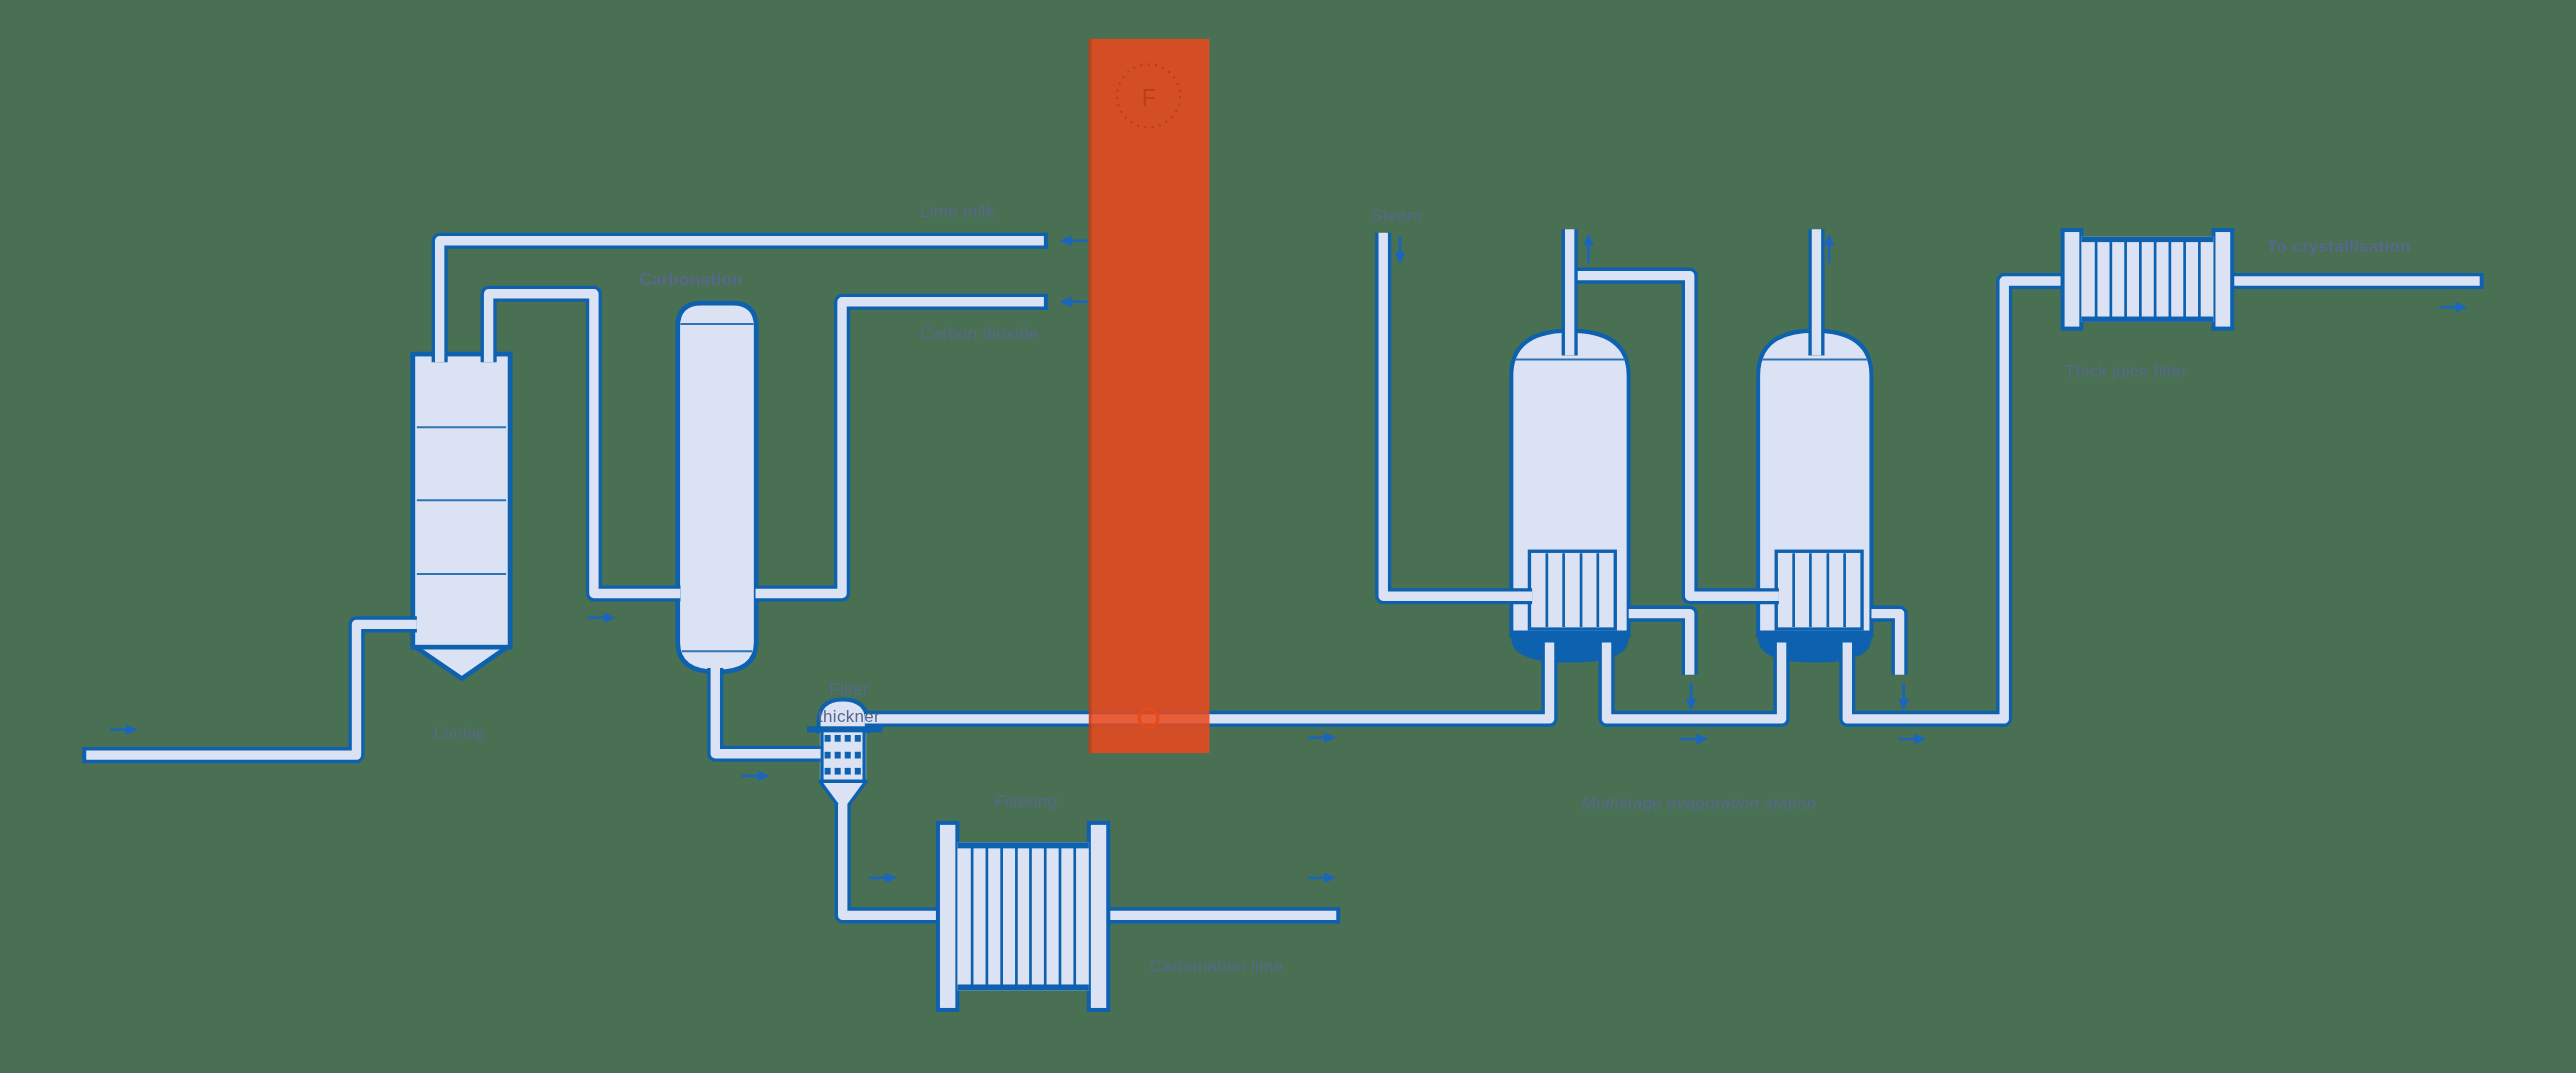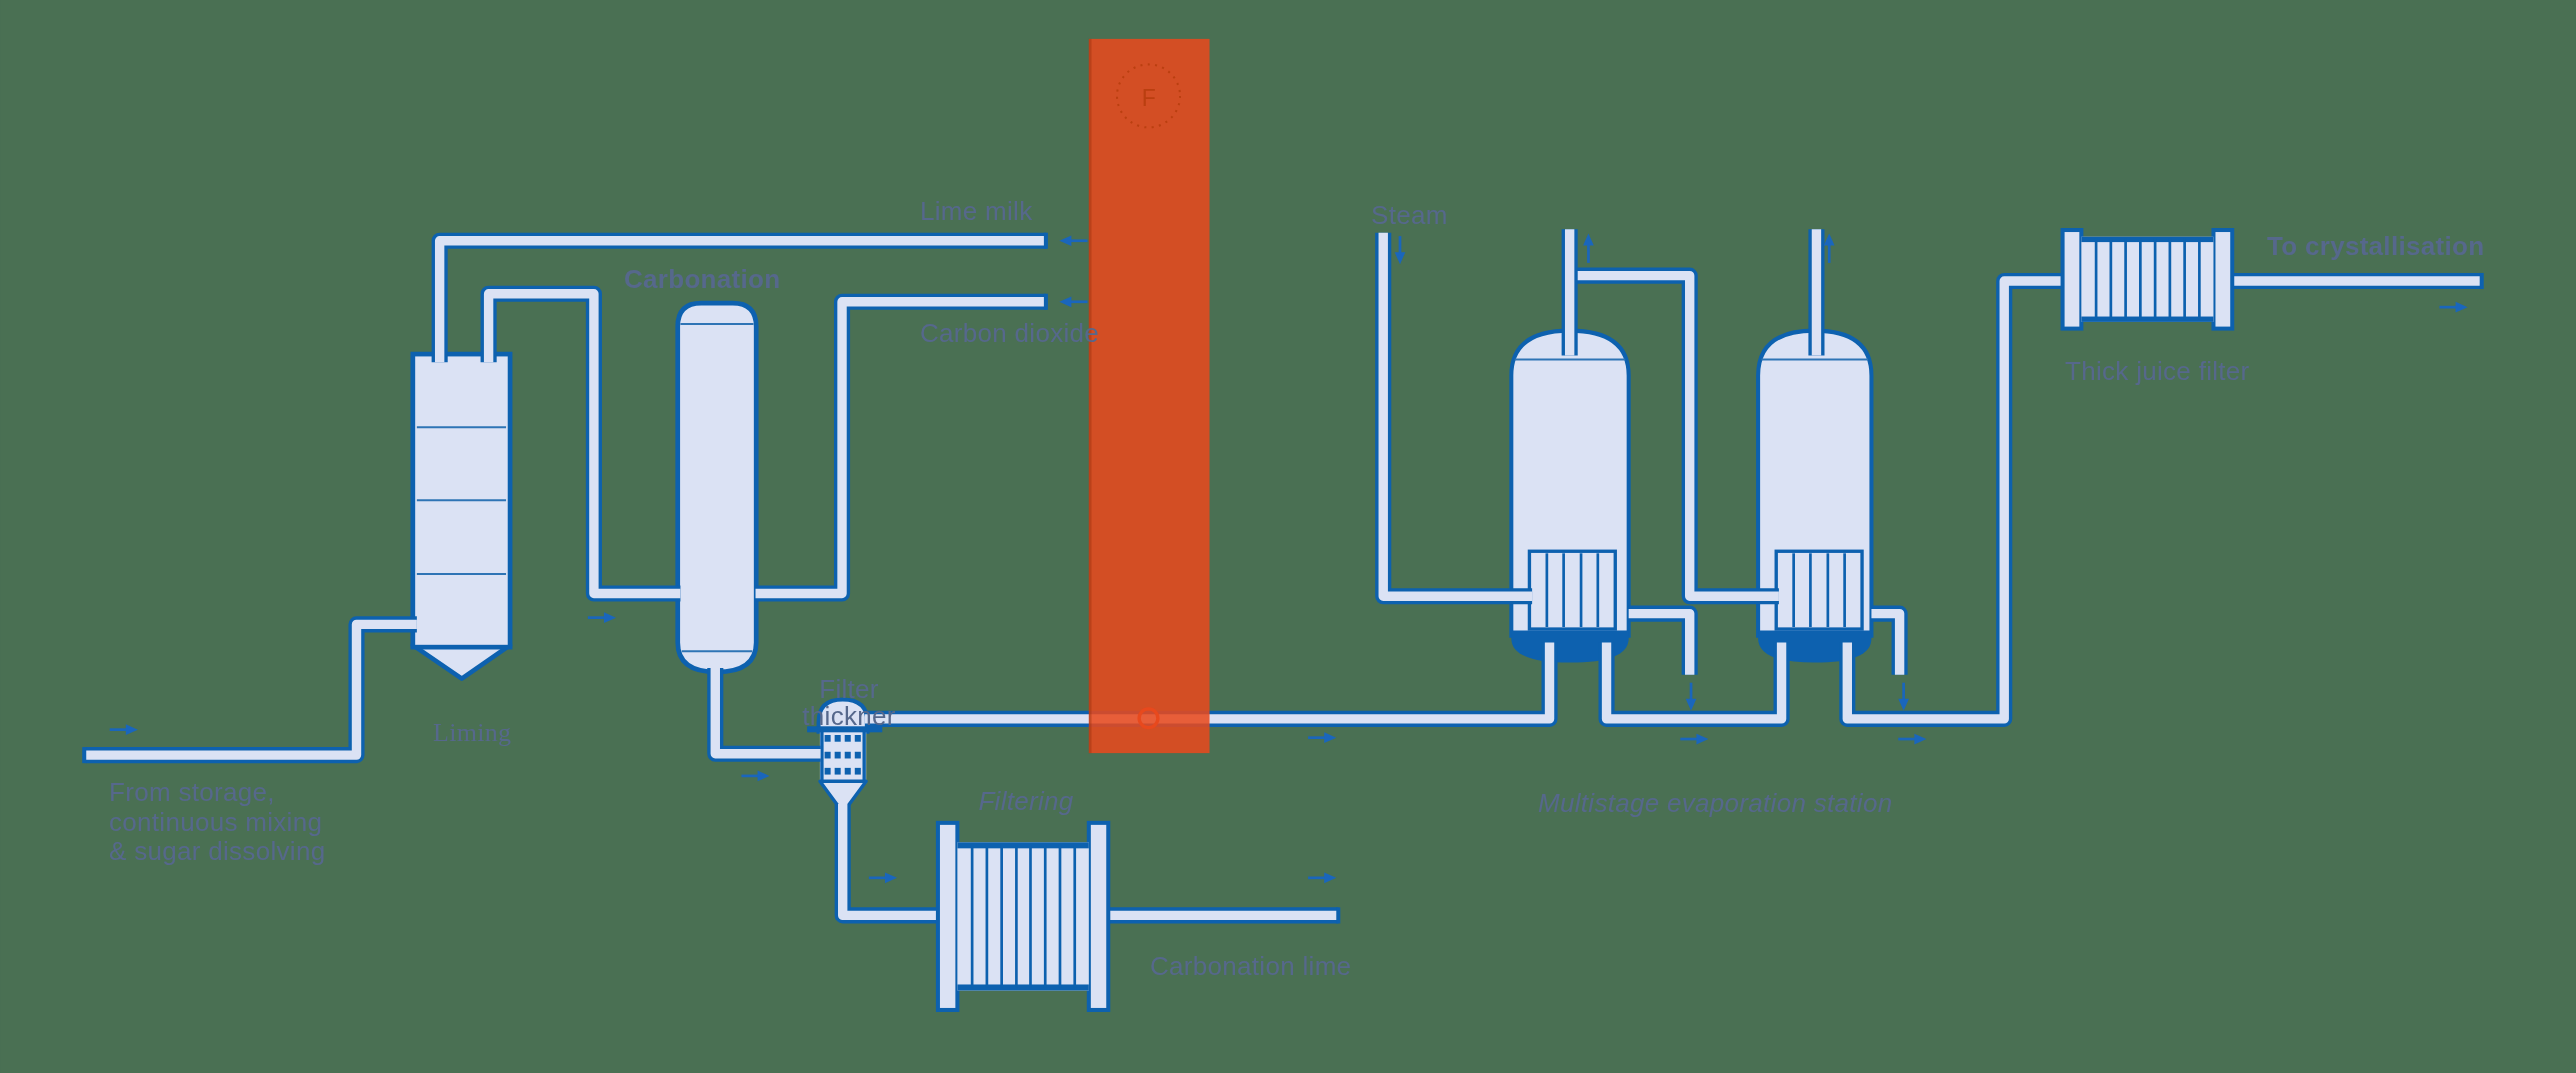--- a/index.html
+++ b/index.html
@@ -1,19 +1,19 @@
 <!DOCTYPE html>
 <html style="--bg: #4A7053; --pipeFill: #DBE2F4; --pipeStroke: #0D61AF; --thinLine: #2E74B5; --label: #56688C; --arrow: #1A66BC; --orange: #E8491D; --orangeOverlay: rgba(232,73,29,0.87); --orangeDark: #BA3F10;font-size:10.7px"><head>
 <meta charset="utf-8">
 <style>
   html,body{margin:0;padding:0;}
   body{background:#4A7053;font-family:"Liberation Sans", sans-serif;}
   .stage{position:relative;width:2576px;height:1073px;overflow:hidden;background:var(--bg,#4A7053);}
   .stage svg{position:absolute;left:0;top:0;}
-  .lbl{position:absolute;font-size:26px;line-height:25.5px;letter-spacing:0.3px;
+  .lbl{position:absolute;font-size:17px;line-height:25.5px;letter-spacing:0.3px;
        color:var(--label,#56688C);white-space:nowrap;}
   .lbl.center{text-align:center;}
   .lbl.multiline{white-space:normal;}
   .f-mark{position:absolute;font-size:23px;color:var(--orangeDark,#BA3F10);
           width:25.5px;text-align:center;}
 </style>
 </head>
 <body>
 
 <div class="stage">
@@ -251,25 +251,20 @@
           <rect x="2519" y="1018" width="4" height="26"></rect>
           <polygon points="2513,1042 2521,1060 2529,1042"></polygon>
         </g>
     <g>
           <rect x="2836" y="1018" width="4" height="26"></rect>
           <polygon points="2830,1042 2838,1060 2846,1042"></polygon>
         </g>
   </g>
 </svg>
 
-  <div class="lbl multiline" style="left:109px;top:778px;line-height:29.5px;">
-    <div>From storage,</div>
-    <div>continuous mixing</div>
-    <div>&amp; sugar dissolving</div>
-  </div>
   <div class="lbl" style="left:433px;top:720px;font-family:Liberation Serif, serif;">Liming</div>
   <div class="lbl center" style="left:624px;width:134px;top:267px;font-weight:bold;">Carbonation</div>
   <div class="lbl" style="left:920px;top:199px;">Lime milk</div>
   <div class="lbl" style="left:920px;top:321px;">Carbon dioxide</div>
   <div class="lbl center multiline" style="left:782px;width:134px;top:632px;line-height:27px;margin-top:44px;">
     <div>Filter</div>
     <div>thickner</div>
   </div>
   <div class="lbl center" style="left:959px;width:134px;top:789px;font-style:italic;">Filtering</div>
   <div class="lbl" style="left:1150px;top:954px;">Carbonation lime</div>

